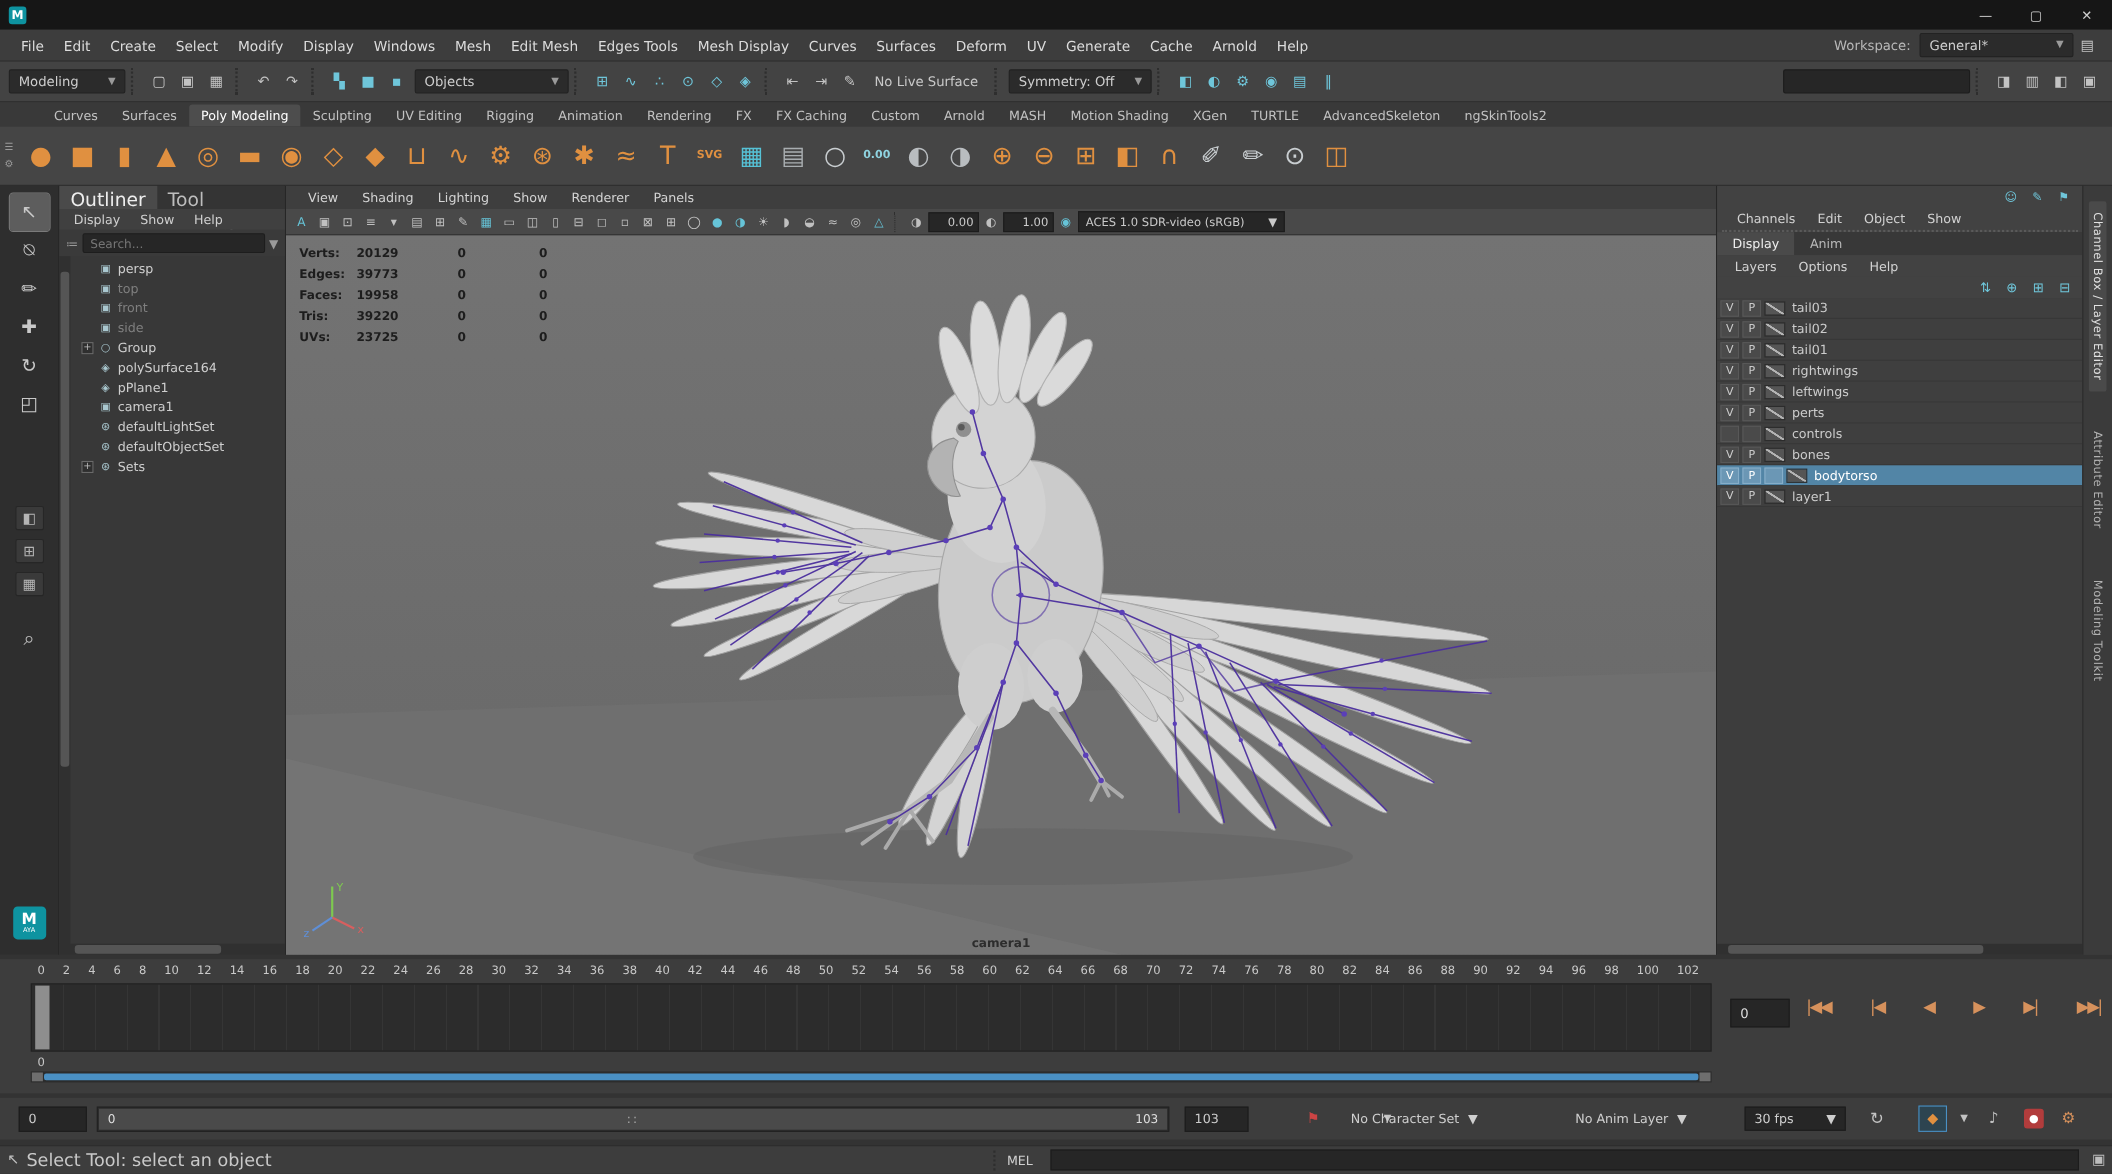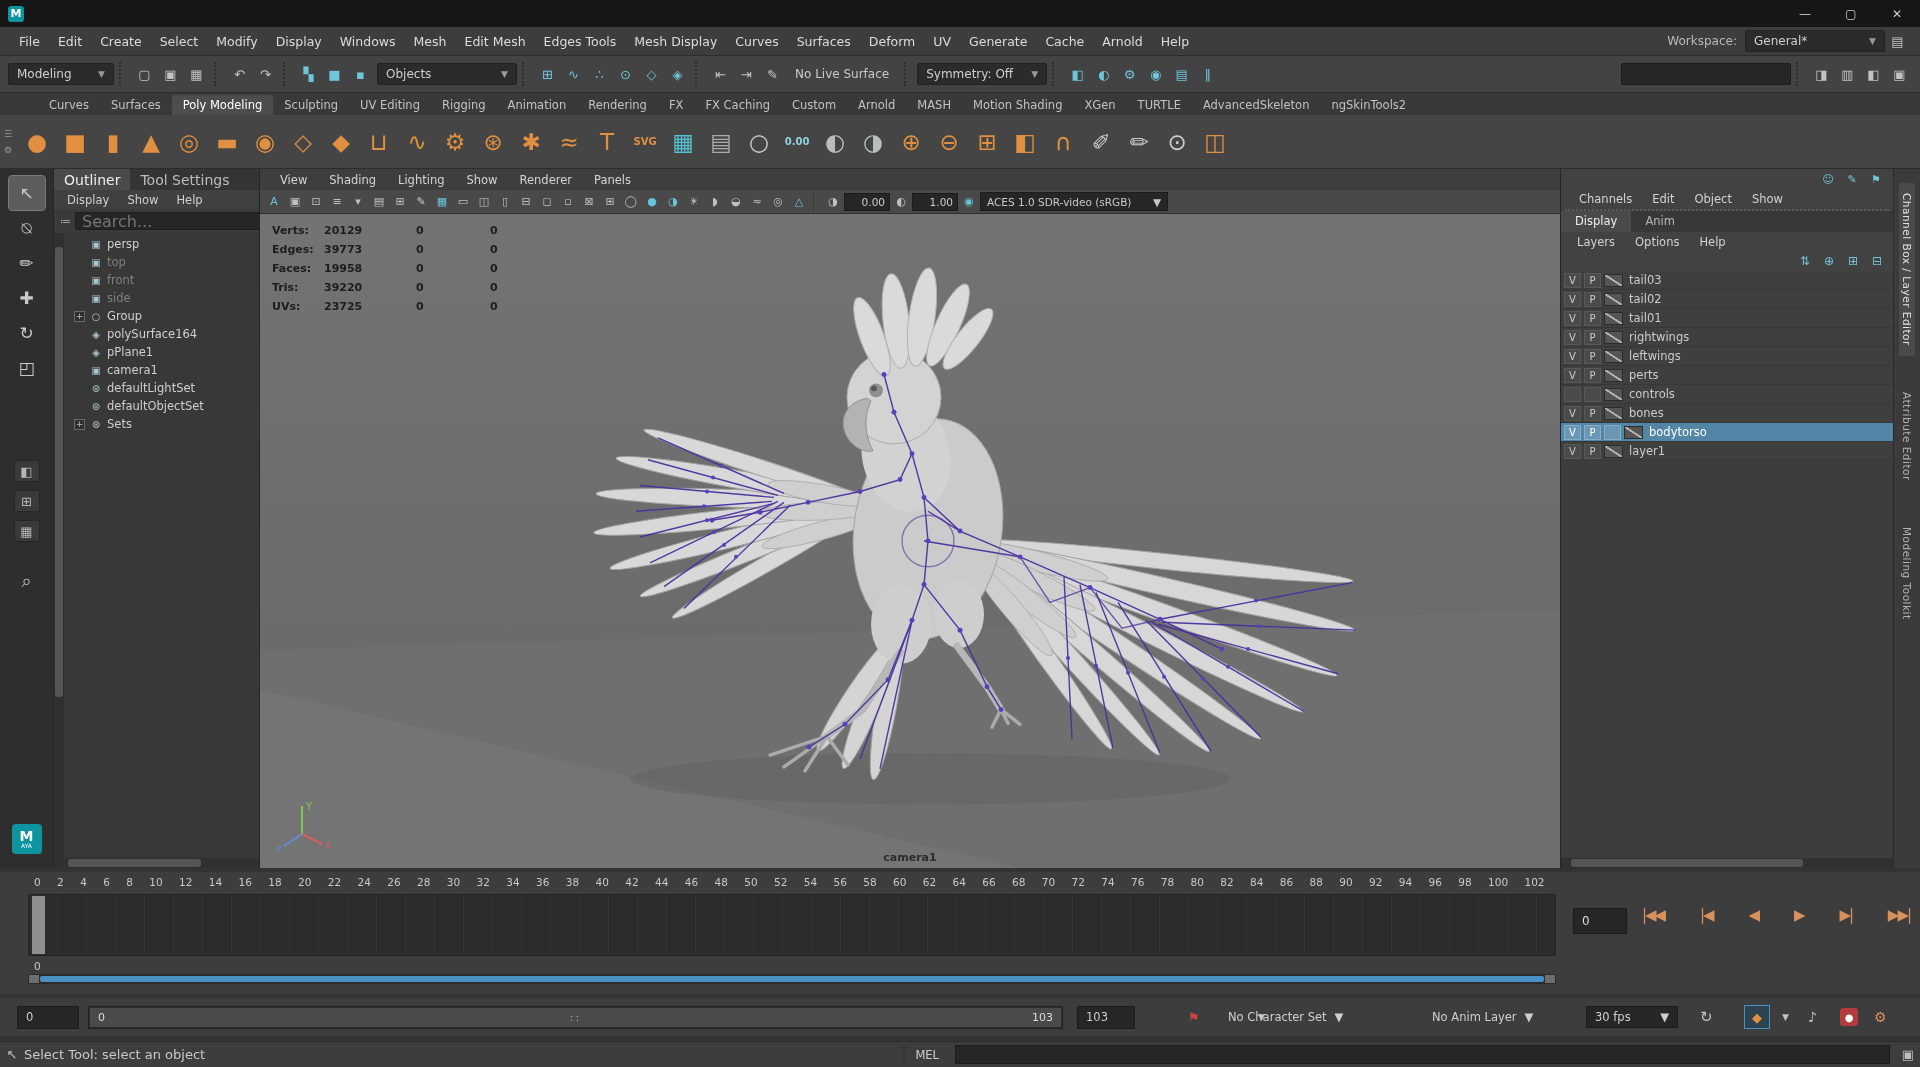--- a/index.html
+++ b/index.html
@@ -50,27 +50,27 @@
   .tool-btn.active{background:#5d5d5d;outline:1px solid #7a7a7a}
   .layout-btns{margin-top:74px;display:flex;flex-direction:column;gap:8px;align-items:center}
   .layout-btn{width:26px;height:22px;font-size:13px;color:#b5b5b5;display:flex;align-items:center;justify-content:center;background:#3a3a3a;border:1px solid #262626;border-radius:2px}
   .zoom-btn{margin-top:28px;font-size:18px;color:#bdbdbd}
   .maya-logo{margin-top:auto;margin-bottom:14px;width:30px;height:30px;background:#0e93a0;border-radius:4px;color:#fff;display:flex;flex-direction:column;align-items:center;justify-content:center;font-weight:bold;font-size:14px;line-height:1}
   .maya-logo small{font-size:6px;font-weight:normal}
 
   
   .outliner{width:206px;background:#383838;display:flex;flex-direction:column;border-right:1px solid #262626}
   .ol-tabs{height:21px;display:flex;background:#343434}
-  .ol-tab{padding:3px 10px;font-size:14px;color:#bdbdbd}
+  .ol-tab{padding:3px 10px;font-size:17px;color:#bdbdbd}
   .ol-tab.active{background:#4a4a4a;color:#eee}
   .ol-menus{height:19px;display:flex;gap:4px;background:#404040;align-items:center;padding-left:6px}
   .ol-menu{font-size:11.5px;color:#cfcfcf;padding:0 7px}
   .ol-search{height:24px;display:flex;align-items:center;gap:4px;padding:0 6px;background:#3a3a3a}
   .ol-search .sicon{color:#9a9a9a;font-size:11px}
-  .ol-search input{flex:1;height:18px;background:#262626;border:1px solid #1d1d1d;color:#bbb;font-size:16px;padding:0 6px;border-radius:2px}
+  .ol-search input{flex:1;height:18px;background:#262626;border:1px solid #1d1d1d;color:#bbb;font-size:11px;padding:0 6px;border-radius:2px}
   .ol-body{flex:1;display:flex;position:relative}
   .ol-vscroll{width:10px;background:#303030;display:flex;flex-direction:column}
   .ol-vthumb{margin:14px 1px 0 1px;height:72%;background:#555;border-radius:3px}
   .ol-list{flex:1;padding-top:2px}
   .tree-row{display:flex;align-items:center;height:18px;padding-left:10px;gap:4px;font-size:11.5px;color:#cfcfcf}
   .tree-row.dim .tree-label{color:#7f7f7f}
   .tree-ex{width:11px;height:11px;font-size:9px;display:flex;align-items:center;justify-content:center;color:#bbb}
   .tree-ex.box{border:1px solid #6a6a6a;background:#2f2f2f}
   .tree-ico{width:14px;text-align:center;color:#a9c7cf;font-size:10px}
   .ol-hscroll{height:10px;background:#303030;position:relative}
@@ -148,21 +148,21 @@
   .rb-max{position:absolute;right:8px;font-size:11px;color:#ddd}
   .rb-end{position:absolute;left:1077px;width:58px}
   .rb-icon{position:absolute;font-size:13px;color:#c3c3c3;top:50%;transform:translateY(-50%)}
   .rb-combo{position:absolute;top:50%;transform:translateY(-50%);height:22px;font-size:11.5px;color:#cfcfcf;display:inline-flex;align-items:center;gap:8px}
   .autokey{position:absolute;left:1744px;top:50%;transform:translateY(-50%);width:26px;height:24px;background:#2d4450;border:1px solid #4a90c4;display:flex;align-items:center;justify-content:center;color:#e09040;font-size:13px}
   .redbox{width:18px;height:18px;background:#b23c3c;border-radius:3px;display:flex;align-items:center;justify-content:center;color:#fff;font-size:10px}
 
   
   .helpline{position:absolute;left:0;top:1041px;width:1920px;height:26px;background:#3d3d3d;display:flex;align-items:center;border-top:1px solid #2c2c2c}
   .hl-icon{width:24px;text-align:center;color:#bdbdbd;font-size:13px}
-  .hl-text{color:#c9c9c9;font-size:13px}
+  .hl-text{color:#c9c9c9;font-size:16px}
   .hl-mel{margin-left:auto;padding:0 10px;border-left:2px dotted #2e2e2e;color:#cfcfcf;font-size:11.5px;height:18px;display:flex;align-items:center}
   .hl-input{width:935px;height:19px;background:#262626;border:1px solid #1c1c1c;margin:0 6px;color:#ccc;font-size:11px;padding:0 6px}
 </style>
 </head>
 <body>
 
 <header class="titlebar">
   <span class="maya-badge">M</span>
   <span class="winbtns">
     <span class="winbtn">—</span>

